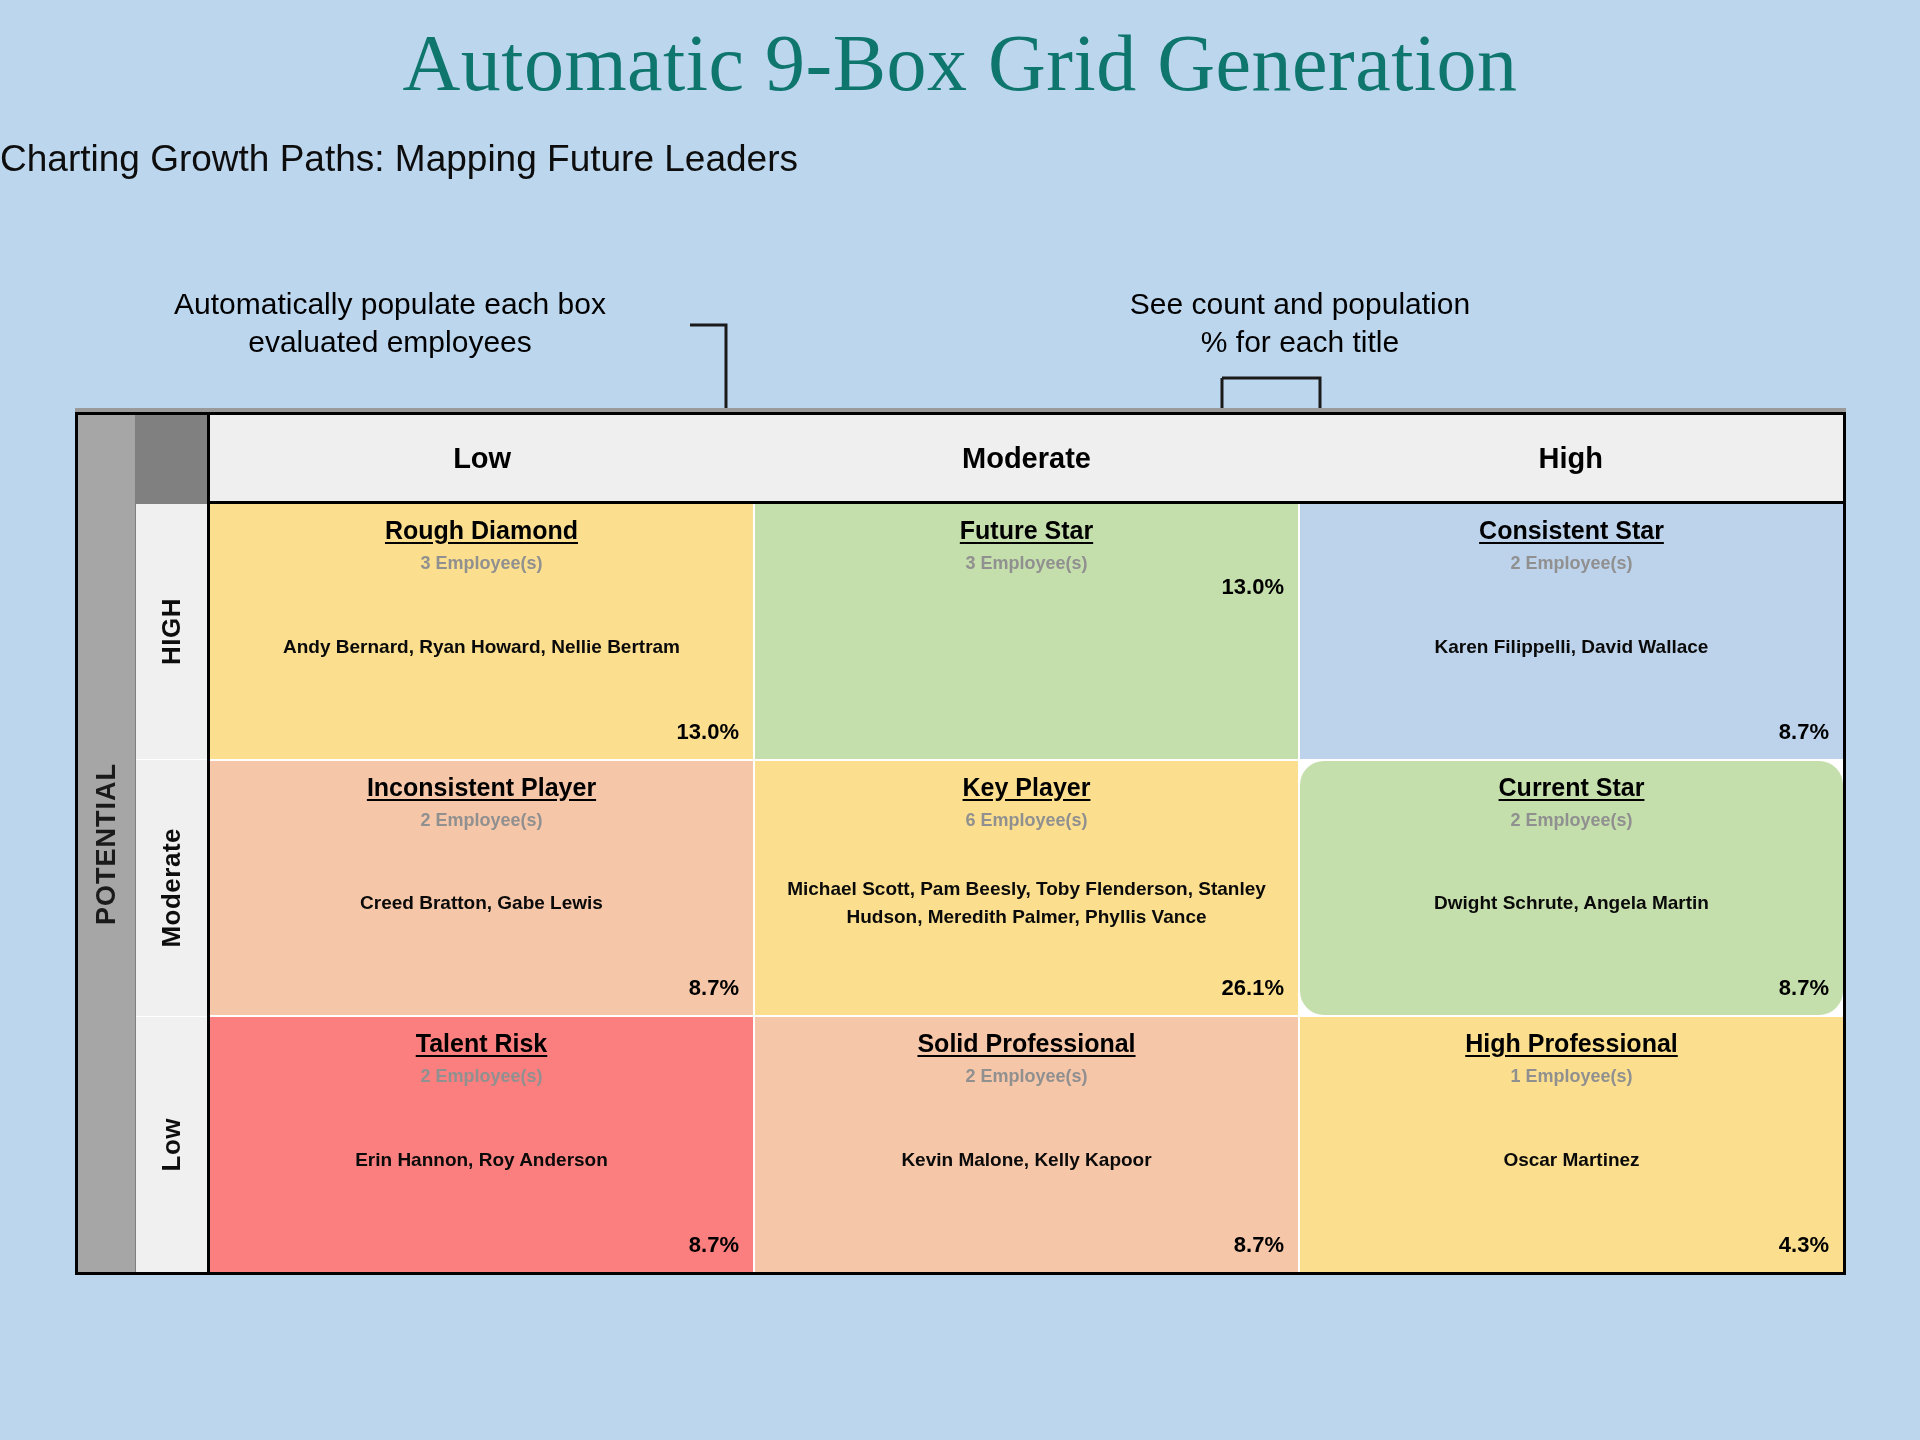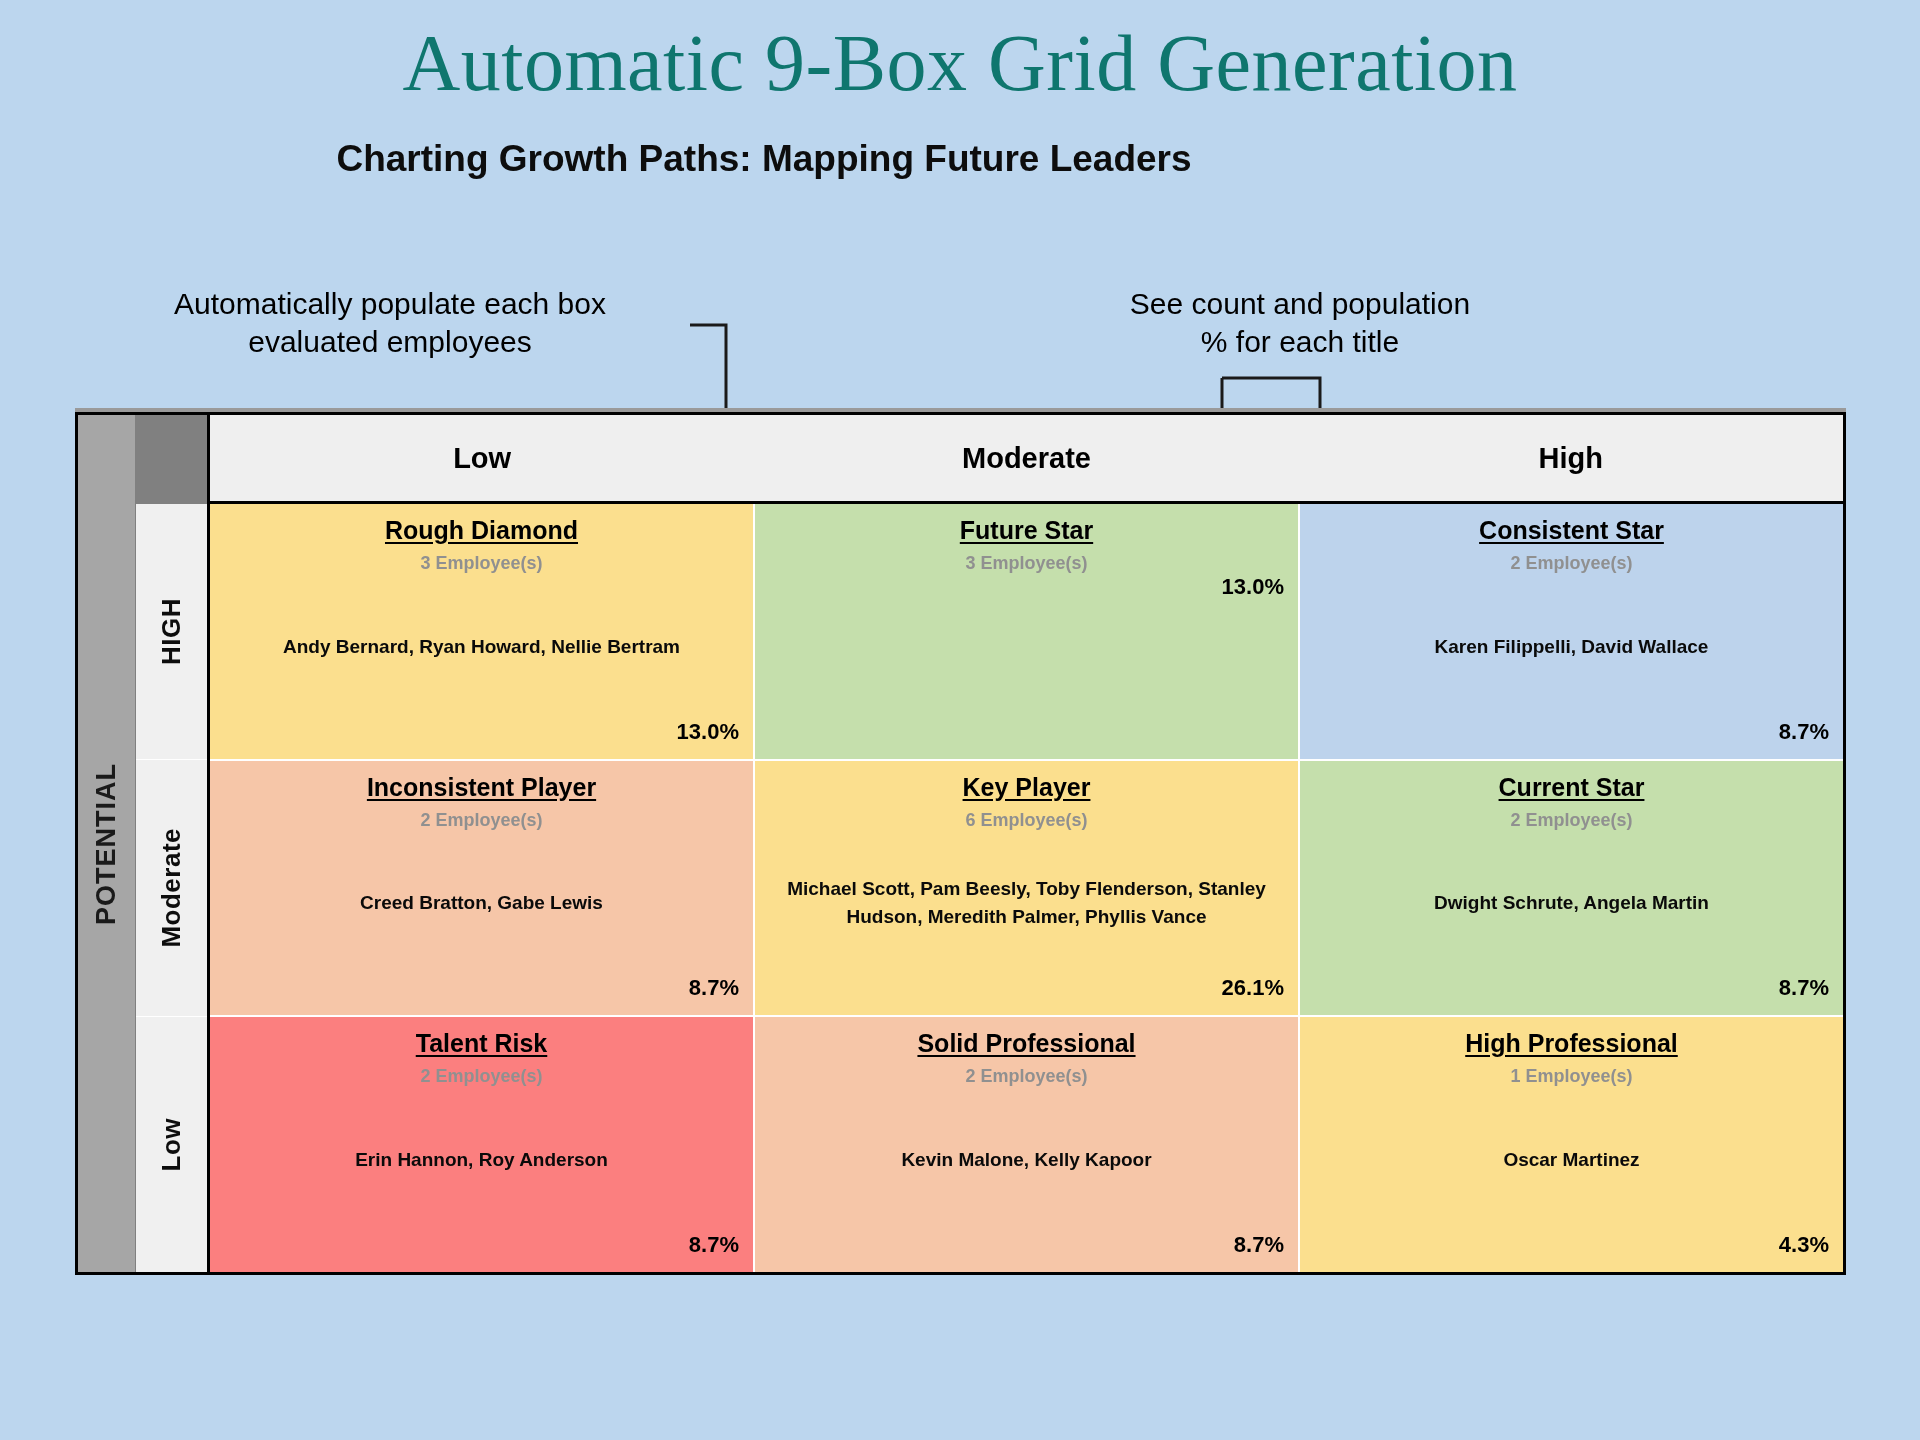--- a/index.html
+++ b/index.html
@@ -26,23 +26,23 @@
     color: #0f766e;
     letter-spacing: 0.5px;
     white-space: nowrap;
   }
 
   #page-subtitle {
     position: absolute;
     top: 138px;
     left: 0;
     width: 1528px;
-    text-align: center;
+    text-align: left;
     font-size: 37px;
-    font-weight: 700;
+    font-weight: 400;
     color: #0d0d0d;
   }
 
   
   .annotation {
     position: absolute;
     font-size: 30px;
     line-height: 1.25;
     color: #000;
     text-align: center;
@@ -307,21 +307,21 @@
             <div class="box-count">2 Employee(s)</div>
             <div class="box-names">Creed Bratton, Gabe Lewis</div>
             <div class="box-pct">8.7%</div>
           </div>
           <div class="box" style="background: rgb(251, 223, 142);">
             <div class="box-title">Key Player</div>
             <div class="box-count">6 Employee(s)</div>
             <div class="box-names">Michael Scott, Pam Beesly, Toby Flenderson, Stanley Hudson, Meredith Palmer, Phyllis Vance</div>
             <div class="box-pct">26.1%</div>
           </div>
-          <div class="box" style="background: rgb(197, 223, 172);">
+          <div class="box" style="background: rgb(197, 223, 172); border-radius: 24px;">
             <div class="box-title">Current Star</div>
             <div class="box-count">2 Employee(s)</div>
             <div class="box-names">Dwight Schrute, Angela Martin</div>
             <div class="box-pct">8.7%</div>
           </div>
         </div>
 
         <div class="cell-row">
           <div class="box" style="background: rgb(251, 127, 127);">
             <div class="box-title">Talent Risk</div>

